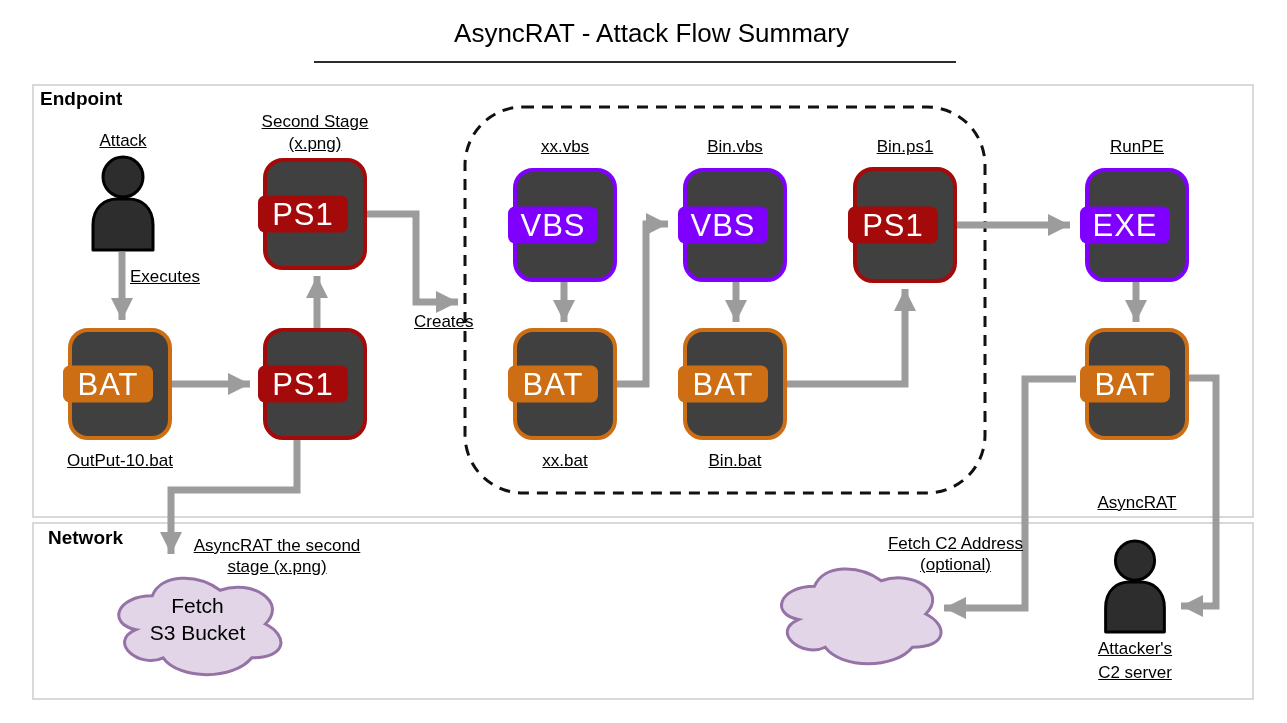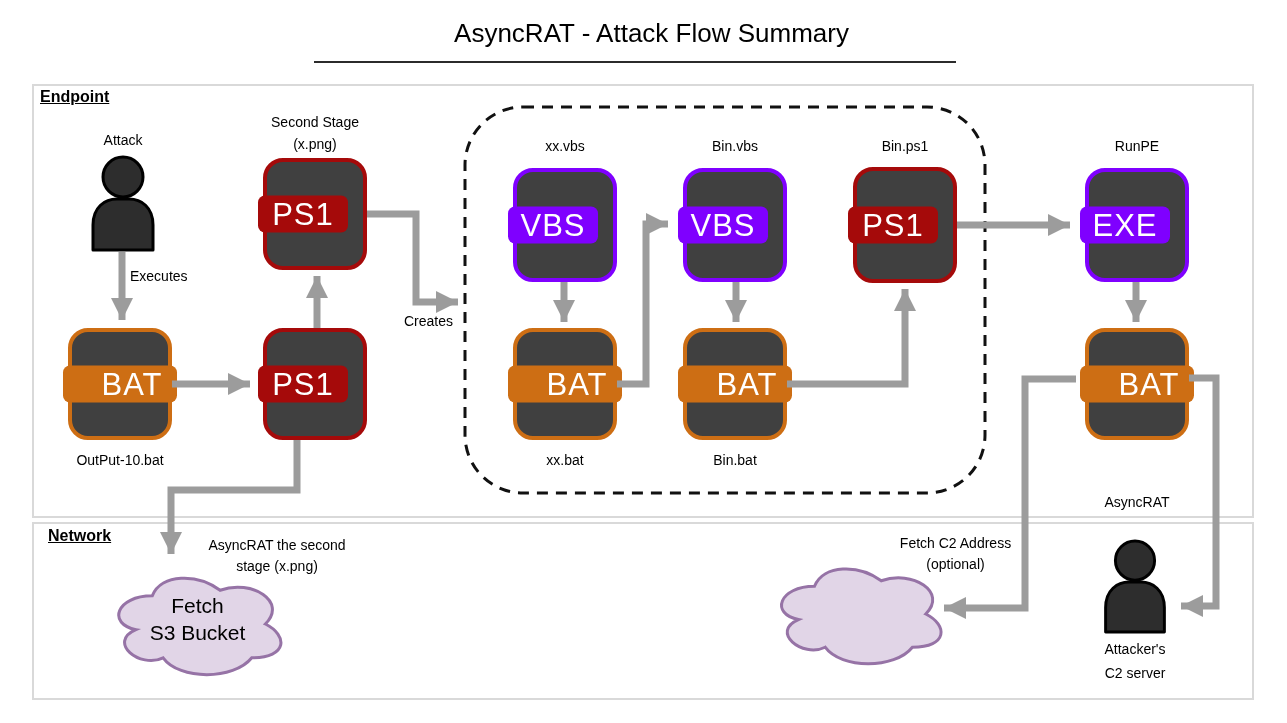--- a/index.html
+++ b/index.html
@@ -2,36 +2,36 @@
 <html style="--c-bat: #cd6e14; --c-ps1: #a50a0a; --c-vbs: #7f00ff; --c-arrow: #9c9c9c; --c-cloud_fill: #e1d5e7; --c-cloud_stroke: #9673a6; --c-person: #2d2d2d; --c-section_border: #d9d9d9;"><head>
 <meta charset="utf-8">
 <style>
   html,body{margin:0;padding:0;background:#fff;}
   #stage{
     position:relative;width:1287px;height:723px;background:#fff;overflow:hidden;
     font-family:"Liberation Sans",sans-serif;color:#000;
   }
   
   .section{position:absolute;background:#fff;border:2px solid #d9d9d9;box-sizing:border-box;z-index:0;}
-  .section-label{position:absolute;font-size:16px;font-weight:bold;text-decoration:underline;z-index:4;}
+  .section-label{position:absolute;font-size:19px;font-weight:bold;z-index:4;}
   
   .title{position:absolute;left:8px;top:18px;width:100%;text-align:center;font-size:26px;z-index:4;}
   .title-underline{position:absolute;left:314px;top:61px;width:642px;height:2px;background:#2b2b2b;z-index:4;}
   
   .node{position:absolute;width:104px;background:#404040;border-radius:20px;box-sizing:border-box;z-index:2;}
   .node.orange{border:4px solid var(--c-bat);}
   .node.red{border:4px solid var(--c-ps1);}
   .node.purple{border:4px solid var(--c-vbs);}
   .badge{position:absolute;left:-9px;top:50%;transform:translateY(-50%);width:90px;height:37px;
          line-height:37px;text-align:center;border-radius:7px;color:#fff;font-size:31px;letter-spacing:1px;}
-  .node.orange .badge{background:var(--c-bat);padding-left:24px;}
+  .node.orange .badge{background:var(--c-bat);}
   .node.red .badge{background:var(--c-ps1);}
   .node.purple .badge{background:var(--c-vbs);}
   
-  .lbl{position:absolute;font-size:14px;line-height:21px;z-index:4;white-space:nowrap;}
+  .lbl{position:absolute;font-size:17px;line-height:21px;z-index:4;white-space:nowrap;text-decoration:underline;}
   .lbl.center{text-align:center;white-space:normal;}
   .cloud-text{position:absolute;text-align:center;font-size:21px;line-height:27px;z-index:4;}
   
   #connector-layer{position:absolute;left:0;top:0;z-index:3;pointer-events:none;}
   .figure{position:absolute;z-index:2;}
 </style>
 </head>
 <body>
 
 <div id="stage">
@@ -119,21 +119,21 @@
     <span class="badge">EXE</span>
   </div>
   <div class="lbl center" style="left:1067px;top:136px;width:140px;">RunPE</div>
 
   <div class="node orange" style="left:1085px;top:328px;height:112px;">
     <span class="badge">BAT</span>
   </div>
   <div class="lbl center" style="left:1067px;top:450px;width:140px;margin-top:42px;">AsyncRAT</div>
 
   <div class="lbl" style="left:130px;top:266px;">Executes</div>
-  <div class="lbl" style="left:404px;top:311px;">Creates</div>
+  <div class="lbl" style="left:414px;top:311px;">Creates</div>
   <div class="lbl center" style="left:182px;top:535px;width:190px;">
     <div>AsyncRAT the second</div>
     <div>stage (x.png)</div>
   </div>
   <div class="lbl center" style="left:868px;top:533px;width:175px;">
     <div>Fetch C2 Address</div>
     <div>(optional)</div>
   </div>
 
   <svg id="connector-layer" width="1287" height="723" viewBox="0 0 1287 723">

